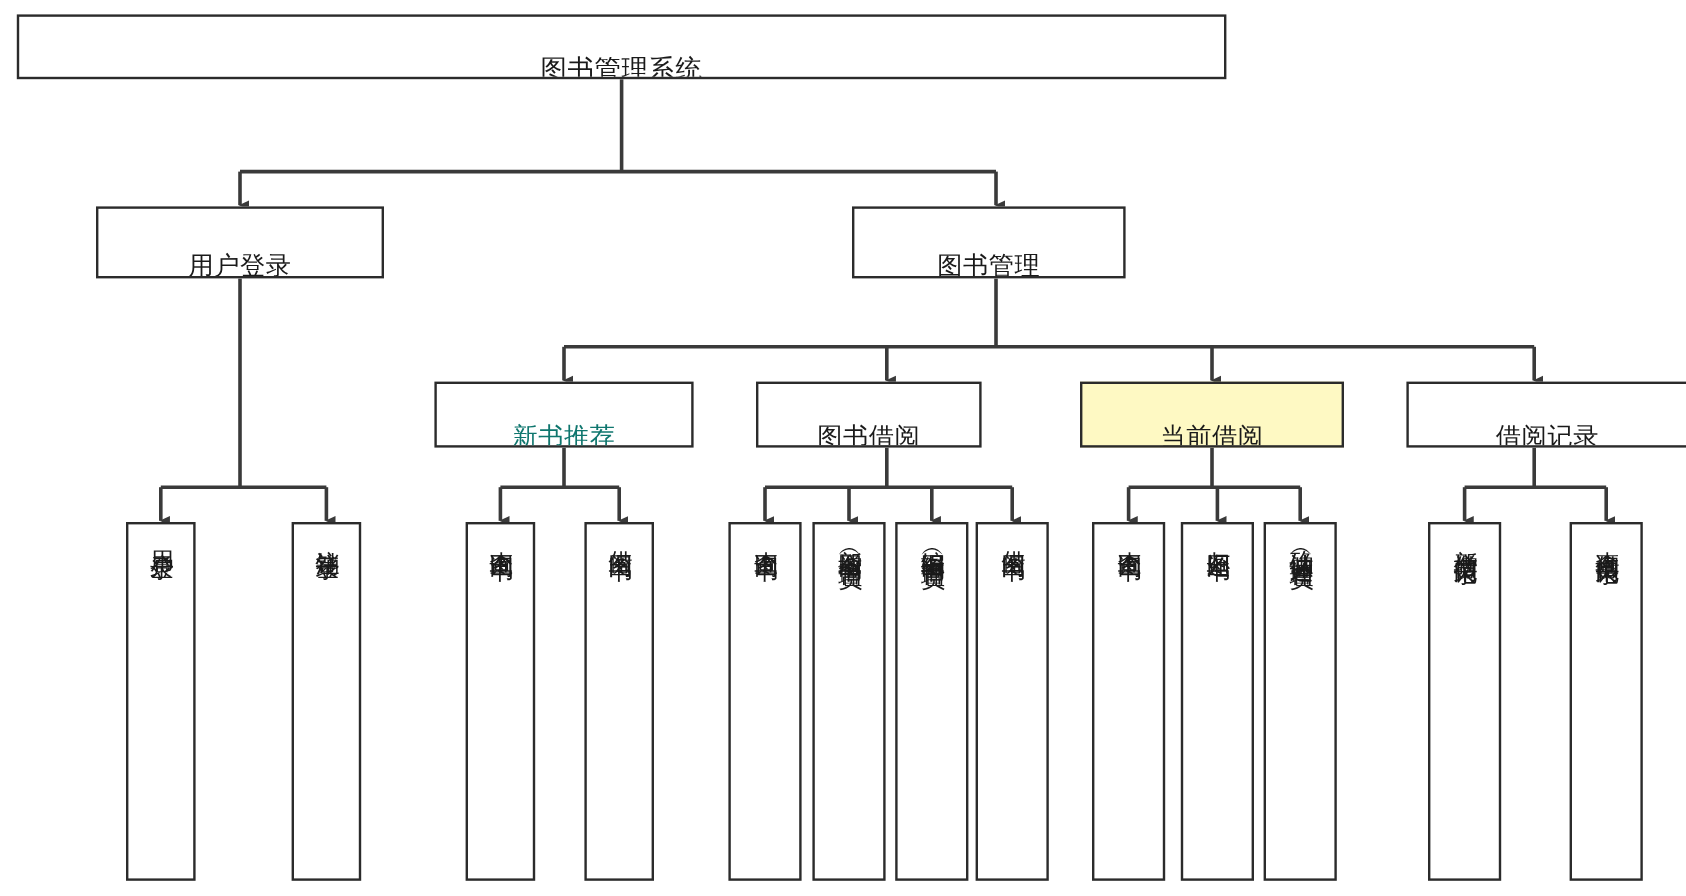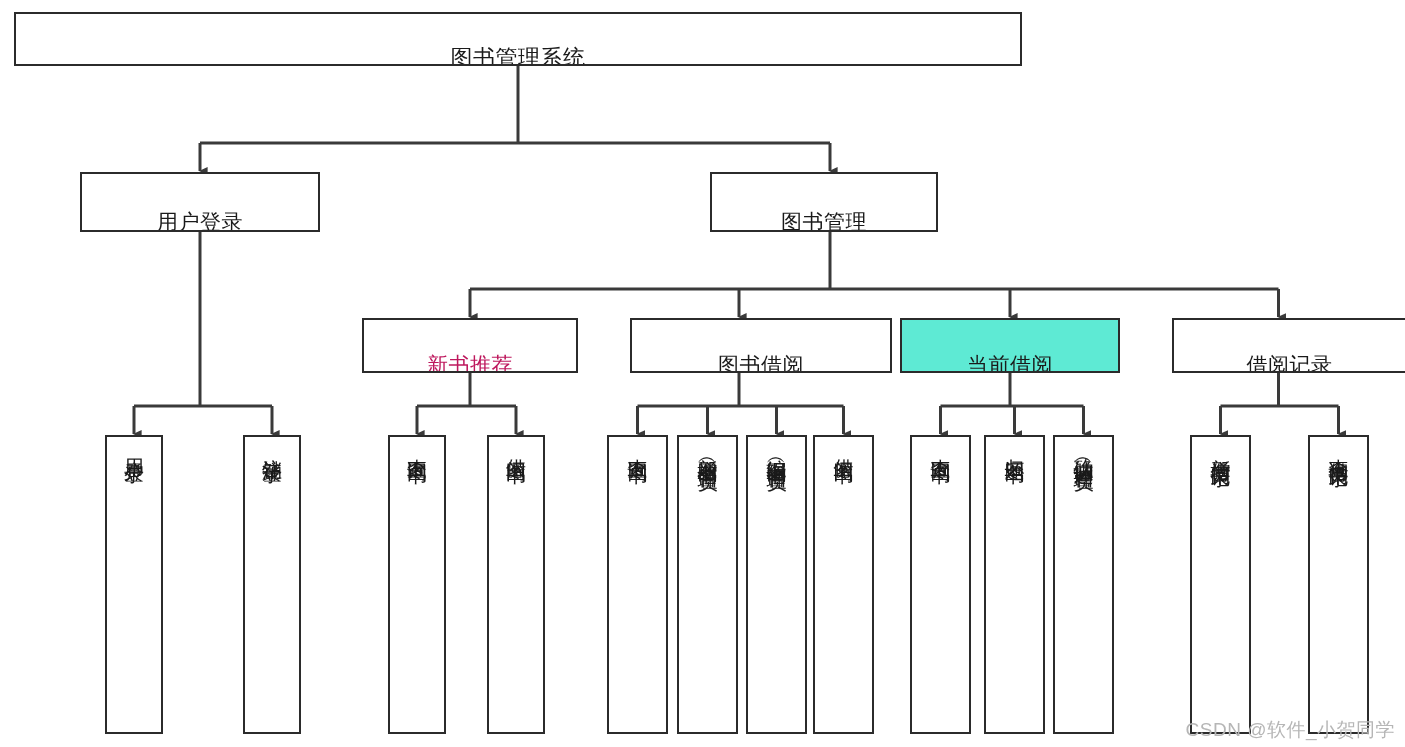--- a/index.html
+++ b/index.html
@@ -128,26 +128,26 @@
       <div class="node horizontal root" style="left: 14px; top: 12px; width: 1008px; height: 54px; border-color: rgb(43, 43, 43); background: rgb(255, 255, 255);">
         <span class="node-label" style="color: rgb(26, 26, 26);">图书管理系统</span>
       </div>
       <div class="node horizontal" style="left: 80px; top: 172px; width: 240px; height: 60px; border-color: rgb(43, 43, 43); background: rgb(255, 255, 255);">
         <span class="node-label" style="color: rgb(26, 26, 26);">用户登录</span>
       </div>
       <div class="node horizontal" style="left: 710px; top: 172px; width: 228px; height: 60px; border-color: rgb(43, 43, 43); background: rgb(255, 255, 255);">
         <span class="node-label" style="color: rgb(26, 26, 26);">图书管理</span>
       </div>
       <div class="node horizontal" style="left: 362px; top: 318px; width: 216px; height: 55px; border-color: rgb(43, 43, 43); background: rgb(255, 255, 255);">
-        <span class="node-label" style="color: #be185d;">新书推荐</span>
+        <span class="node-label" style="color: #0f766e;">新书推荐</span>
       </div>
-      <div class="node horizontal" style="left: 630px; top: 318px; width: 262px; height: 55px; border-color: rgb(43, 43, 43); background: rgb(255, 255, 255);">
+      <div class="node horizontal" style="left: 630px; top: 318px; width: 188px; height: 55px; border-color: rgb(43, 43, 43); background: rgb(255, 255, 255);">
         <span class="node-label" style="color: rgb(26, 26, 26);">图书借阅</span>
       </div>
-      <div class="node horizontal" style="left: 900px; top: 318px; width: 220px; height: 55px; border-color: rgb(43, 43, 43); background: #5eead4;">
+      <div class="node horizontal" style="left: 900px; top: 318px; width: 220px; height: 55px; border-color: rgb(43, 43, 43); background: #fef9c3;">
         <span class="node-label" style="color: rgb(26, 26, 26);">当前借阅</span>
       </div>
       <div class="node horizontal" style="left: 1172px; top: 318px; width: 235px; height: 55px; border-color: rgb(43, 43, 43); background: rgb(255, 255, 255);">
         <span class="node-label" style="color: rgb(26, 26, 26);">借阅记录</span>
       </div>
       <div class="node vertical" style="left: 105px; top: 435px; width: 58px; height: 299px; border-color: rgb(43, 43, 43); background: rgb(255, 255, 255);">
         <span class="node-label" style="color: rgb(26, 26, 26);">用户登录</span>
       </div>
       <div class="node vertical" style="left: 243px; top: 435px; width: 58px; height: 299px; border-color: rgb(43, 43, 43); background: rgb(255, 255, 255);">
         <span class="node-label" style="color: rgb(26, 26, 26);">注销登录</span>
@@ -180,14 +180,13 @@
         <span class="node-label" style="color: rgb(26, 26, 26);">确认归还（管理员）</span>
       </div>
       <div class="node vertical" style="left: 1190px; top: 435px; width: 61px; height: 299px; border-color: rgb(43, 43, 43); background: rgb(255, 255, 255);">
         <span class="node-label" style="color: rgb(26, 26, 26);">新增借阅记录</span>
       </div>
       <div class="node vertical" style="left: 1308px; top: 435px; width: 61px; height: 299px; border-color: rgb(43, 43, 43); background: rgb(255, 255, 255);">
         <span class="node-label" style="color: rgb(26, 26, 26);">查询借阅记录</span>
       </div>
     </div>
 
-  <div class="watermark">CSDN @软件_小贺同学</div>
 </div>
 
 </body></html>

